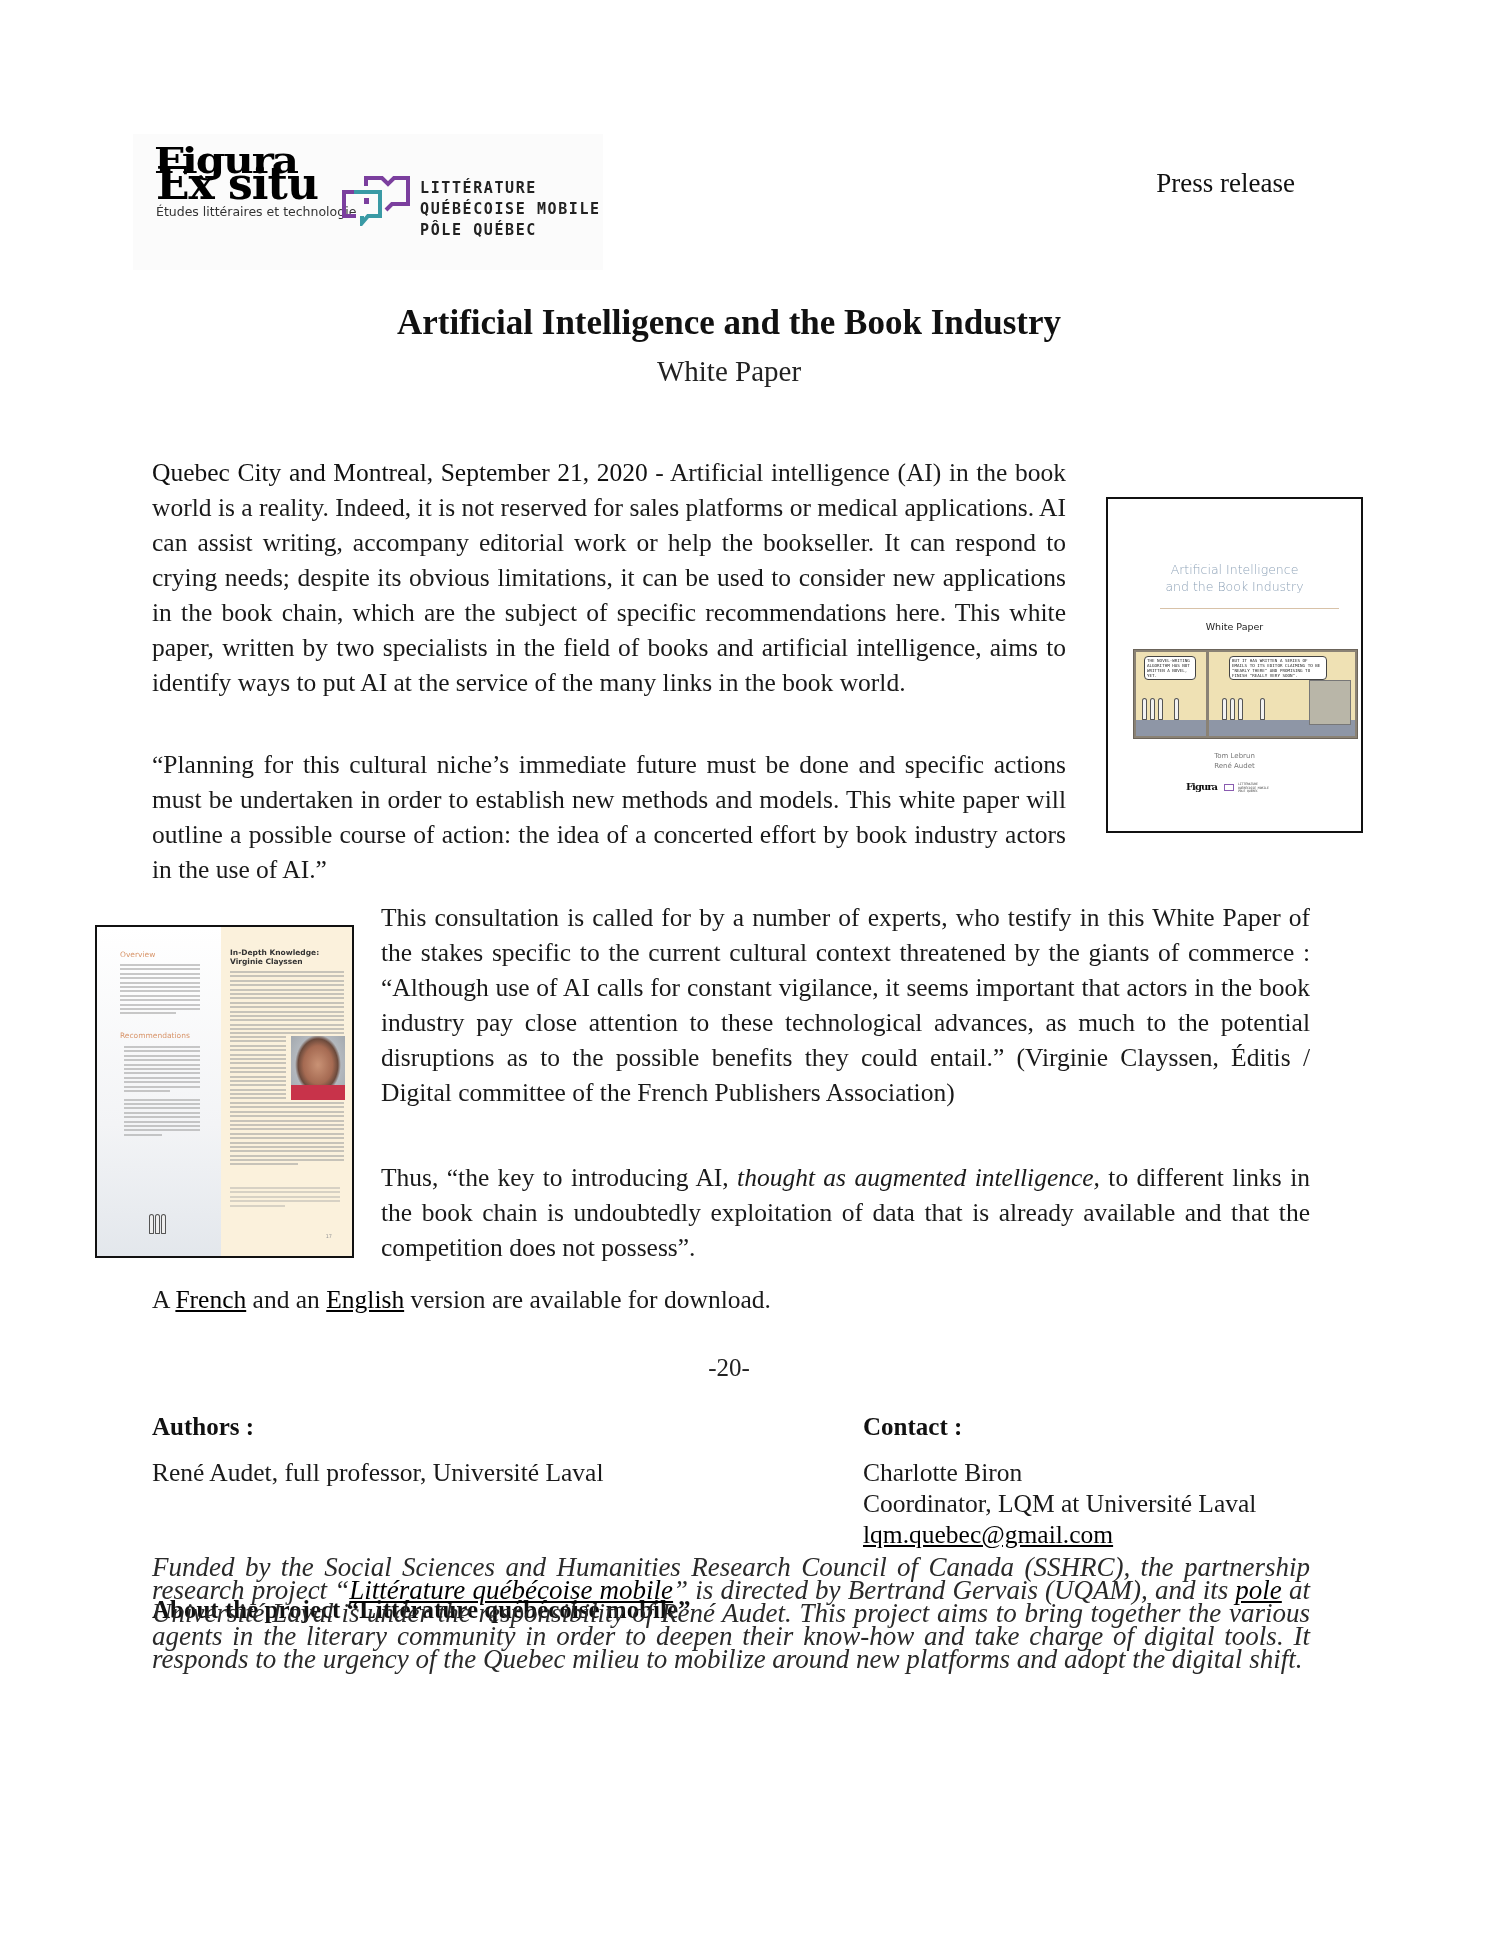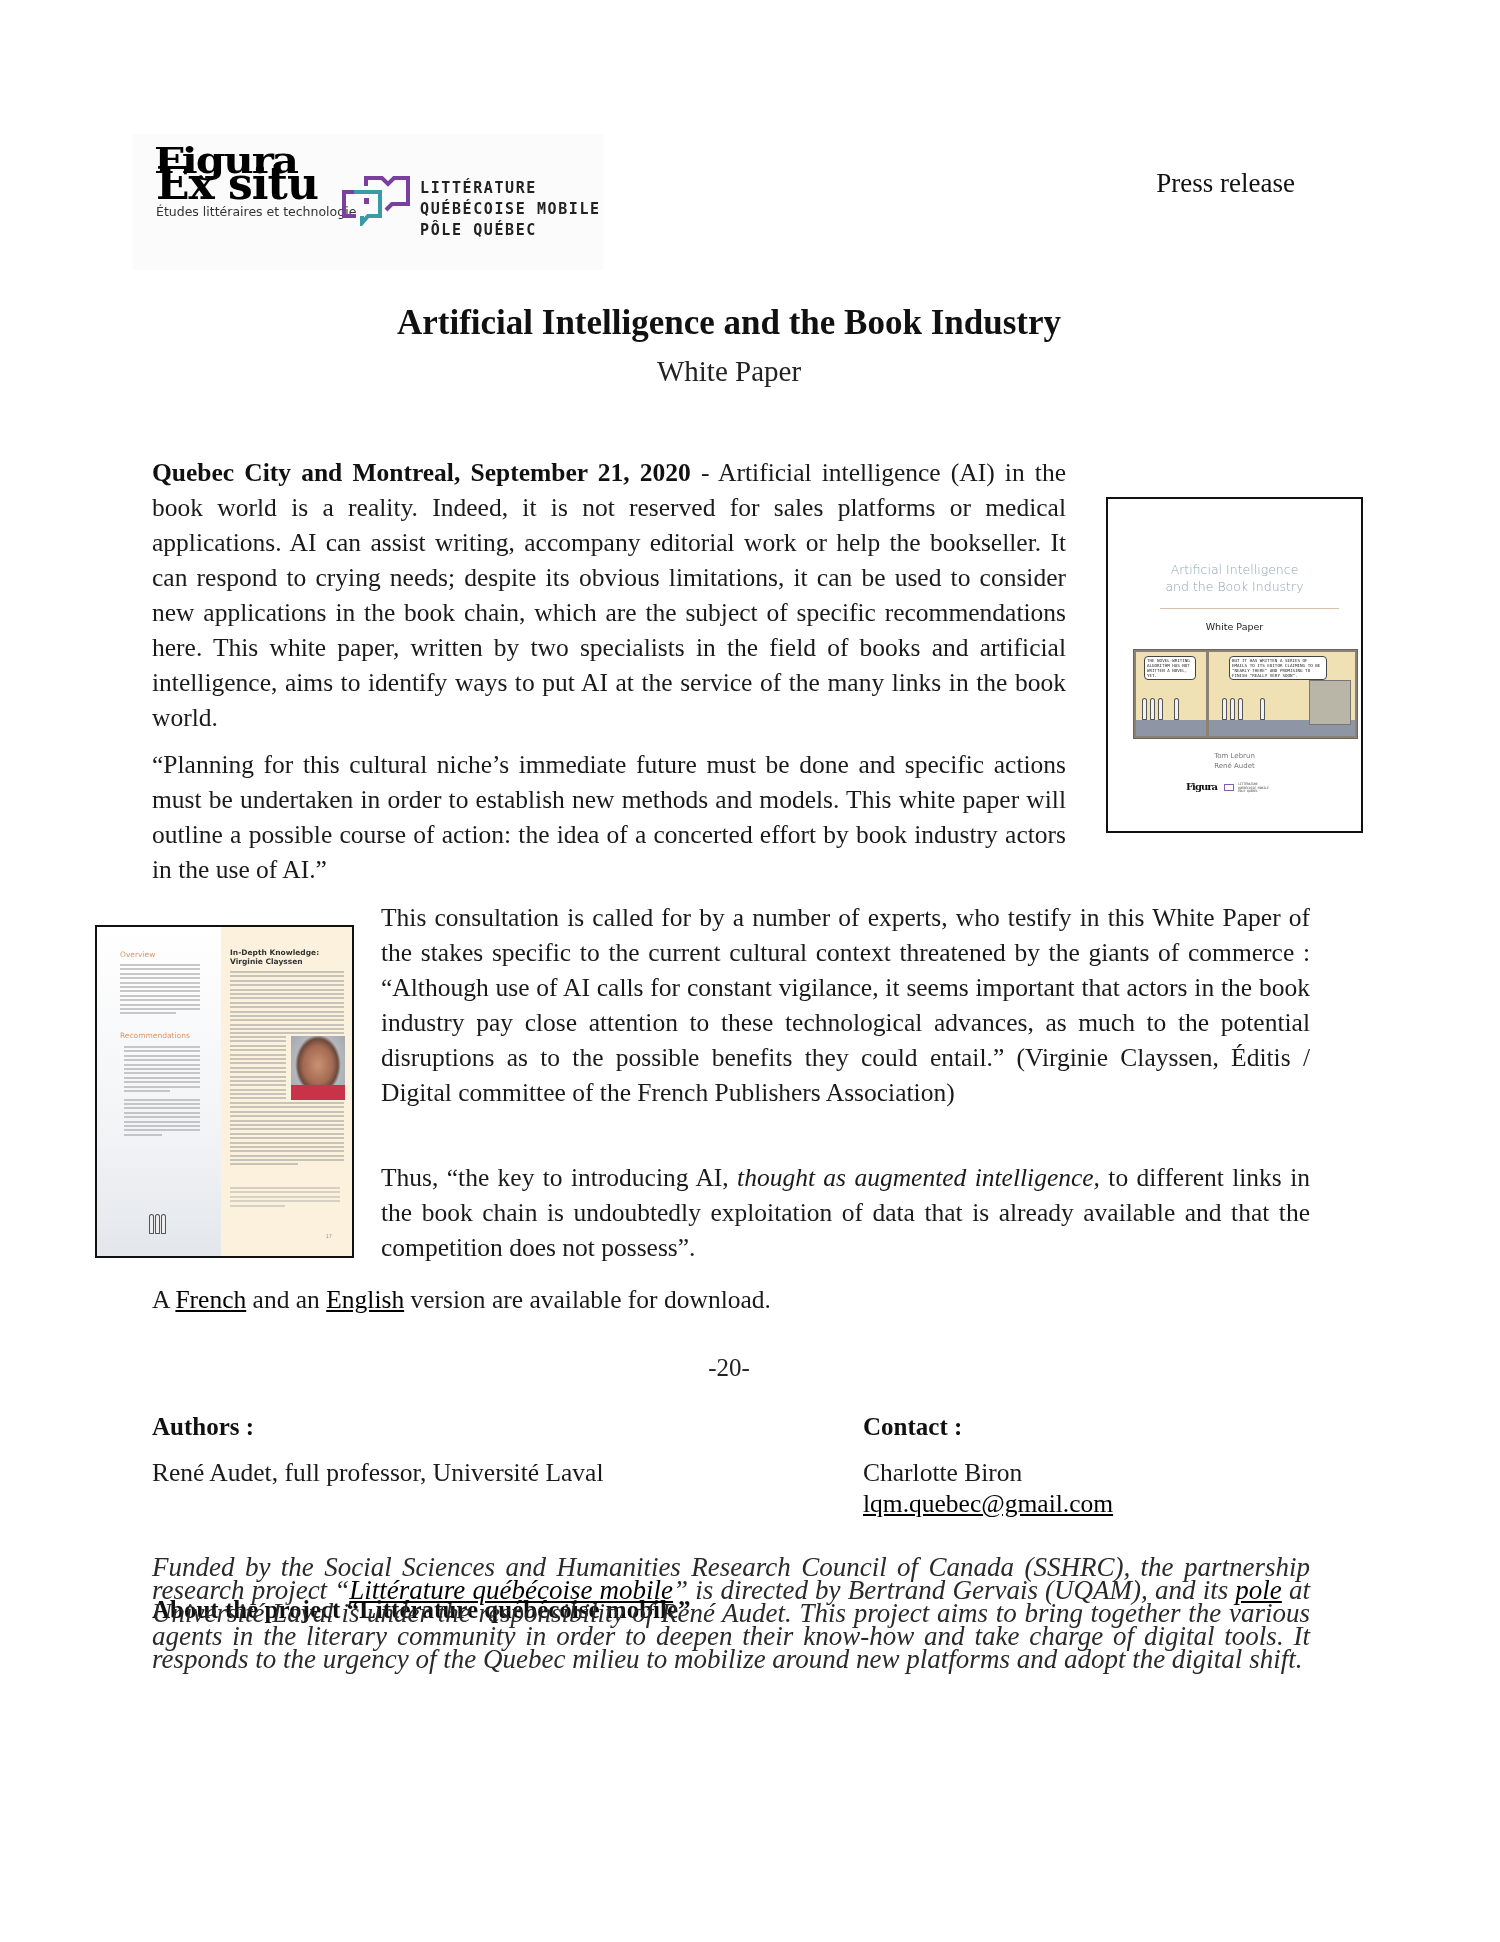--- a/index.html
+++ b/index.html
@@ -18,21 +18,21 @@
     .lqm-text div { white-space: nowrap; }
 
     .press-release { right: 205px; top: 168px; font-size: 27px; font-weight: normal; color: #111; }
 
     
     .title { left: 0; width: 1458px; top: 303px; text-align: center; font-size: 35px; font-weight: bold; color: #111; }
     .subtitle { left: 0; width: 1458px; top: 355px; text-align: center; font-size: 29px; color: #222; }
 
     
     .para { font-size: 25.5px; line-height: 35px; text-align: justify; color: #1a1a1a; }
-    .para b { font-weight: bold; color: #111; }
+    .para b { font-weight: normal; color: #111; }
     .p1 { left: 152px; top: 455px; width: 914px; }
     .p2 { left: 152px; top: 747px; width: 914px; }
     .p3 { left: 381px; top: 900px; width: 929px; }
     .p4 { left: 381px; top: 1160px; width: 929px; }
     .p5 { left: 152px; top: 1282px; width: 1000px; text-align: left; }
     .link { text-decoration: underline; color: #000000; cursor: pointer; }
     .end-mark { left: 0; width: 1458px; top: 1354px; text-align: center; font-size: 25px; color: #222; }
 
     
     .cover { left: 1106px; top: 497px; width: 257px; height: 336px; border: 2px solid #111; background: #fff; }
@@ -271,17 +271,18 @@
 <div class="abs end-mark">-20-</div>
 
 <div class="abs h-section authors-h">Authors :</div>
 <div class="abs plain authors">
   <div>René Audet, full professor, Université Laval</div>
 </div>
 
 <div class="abs h-section contact-h">Contact :</div>
 <div class="abs plain contact">
   <div>Charlotte Biron</div>
+  <div>Coordinator, LQM at Université Laval</div>
   <a class="link">lqm.quebec@gmail.com</a>
 </div>
 
 <div class="abs h-section about-h">About the project “Littérature québécoise mobile”</div>
 <p class="abs about"><span>Funded by the Social Sciences and Humanities Research Council of Canada (SSHRC), the partnership research project “</span><a class="link">Littérature québécoise mobile</a><span>” is directed by Bertrand Gervais (UQAM), and its </span><a class="link">pole</a><span> at Université Laval is under the responsibility of René Audet. This project aims to bring together the various agents in the literary community in order to deepen their know-how and take charge of digital tools. It responds to the urgency of the Quebec milieu to mobilize around new platforms and adopt the digital shift.</span></p>
 
 </body></html>

